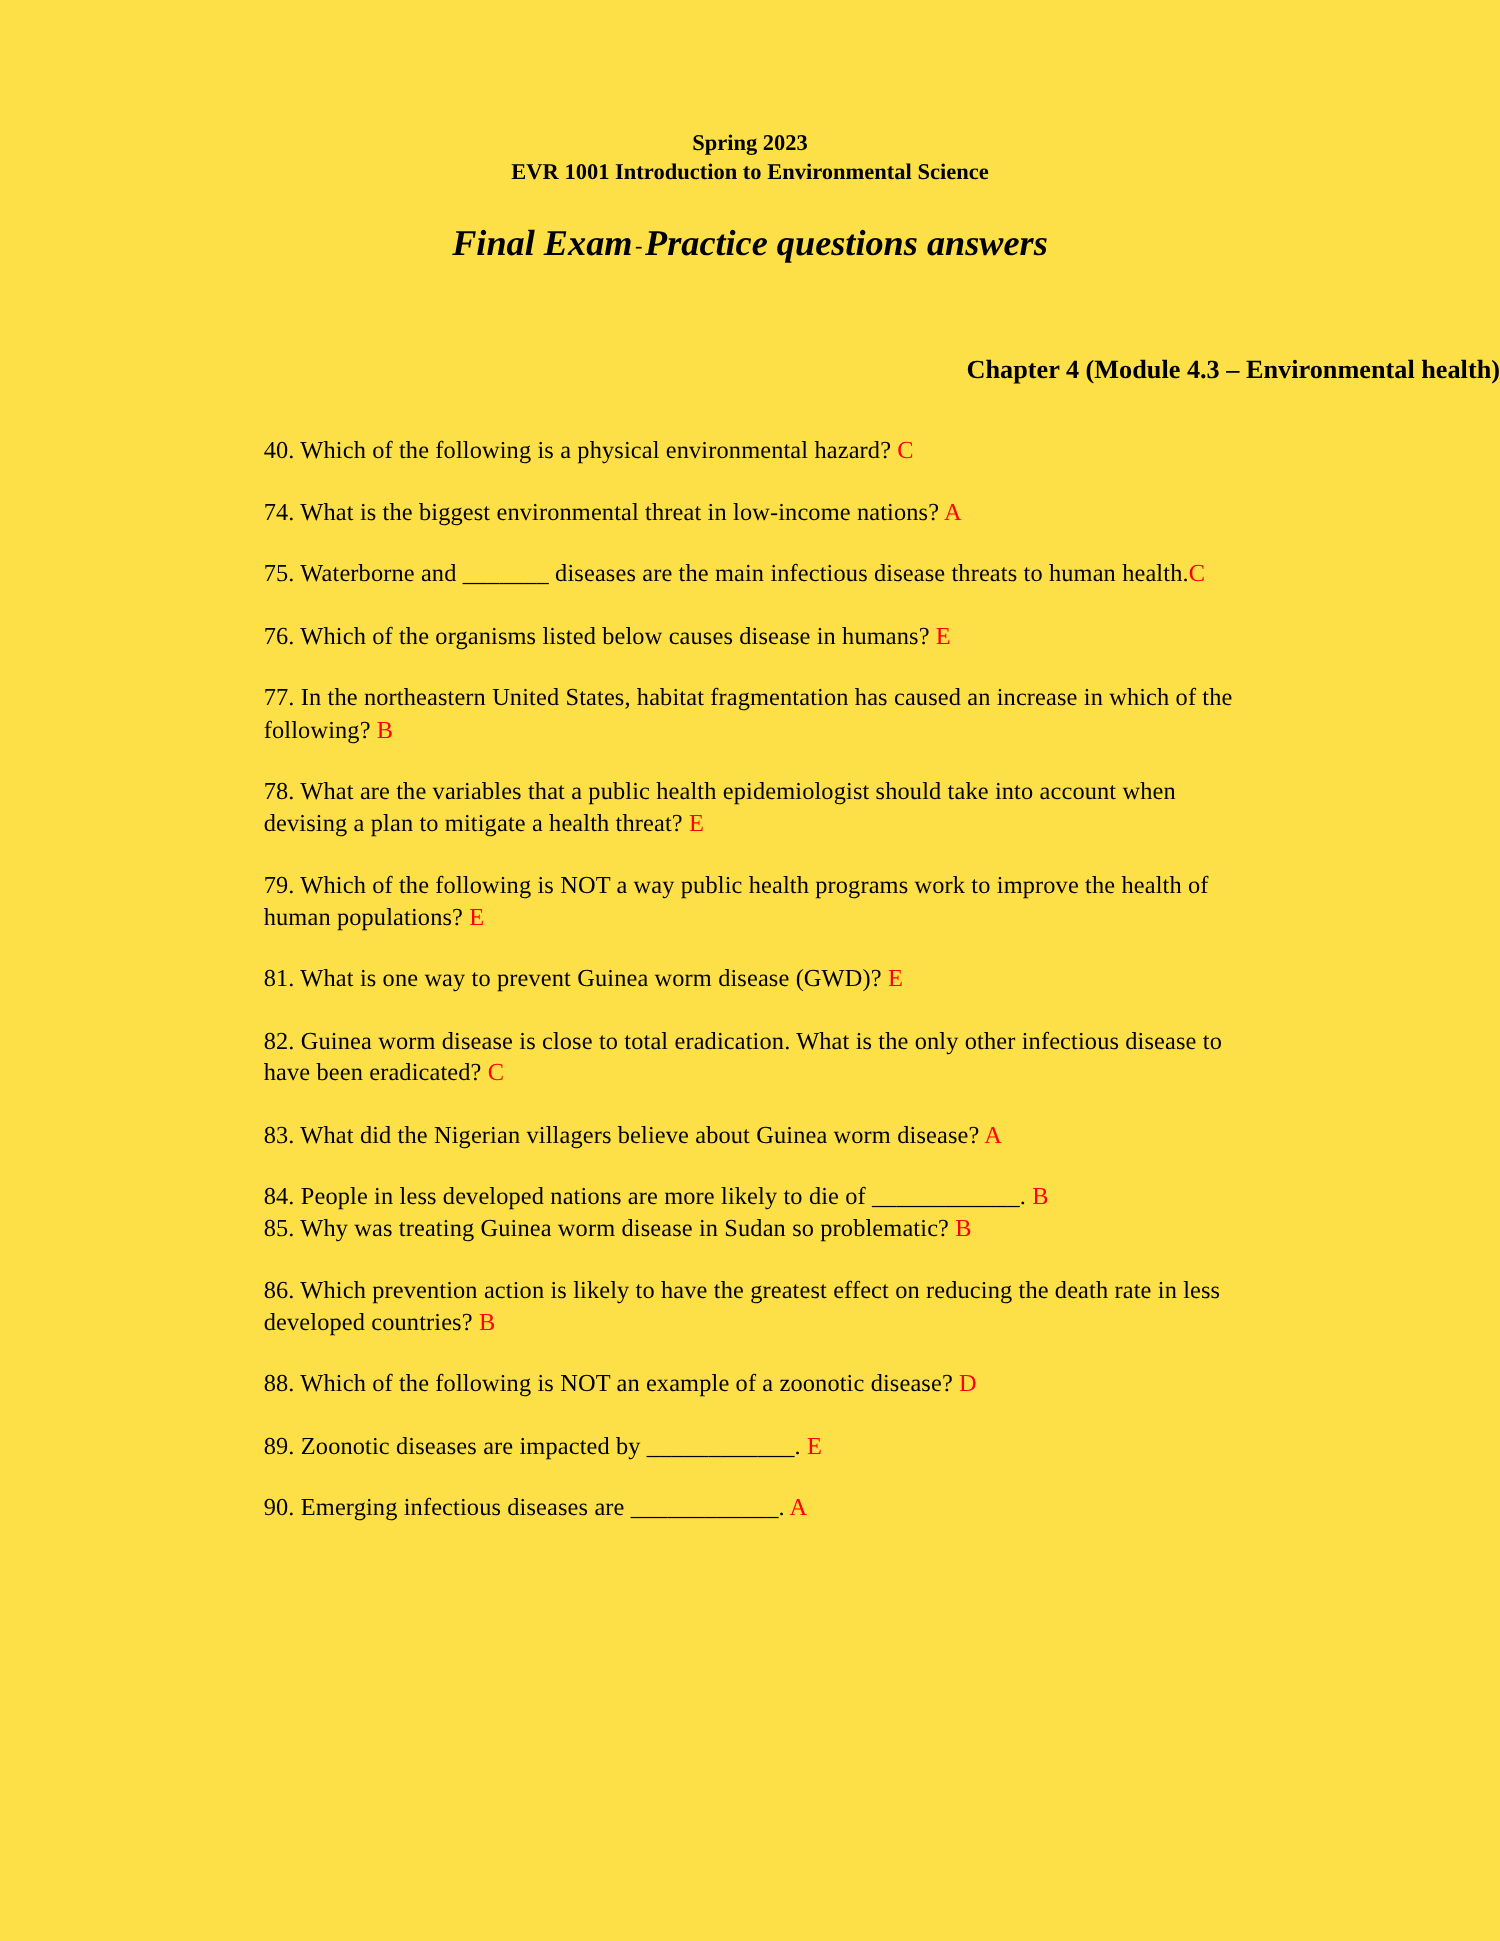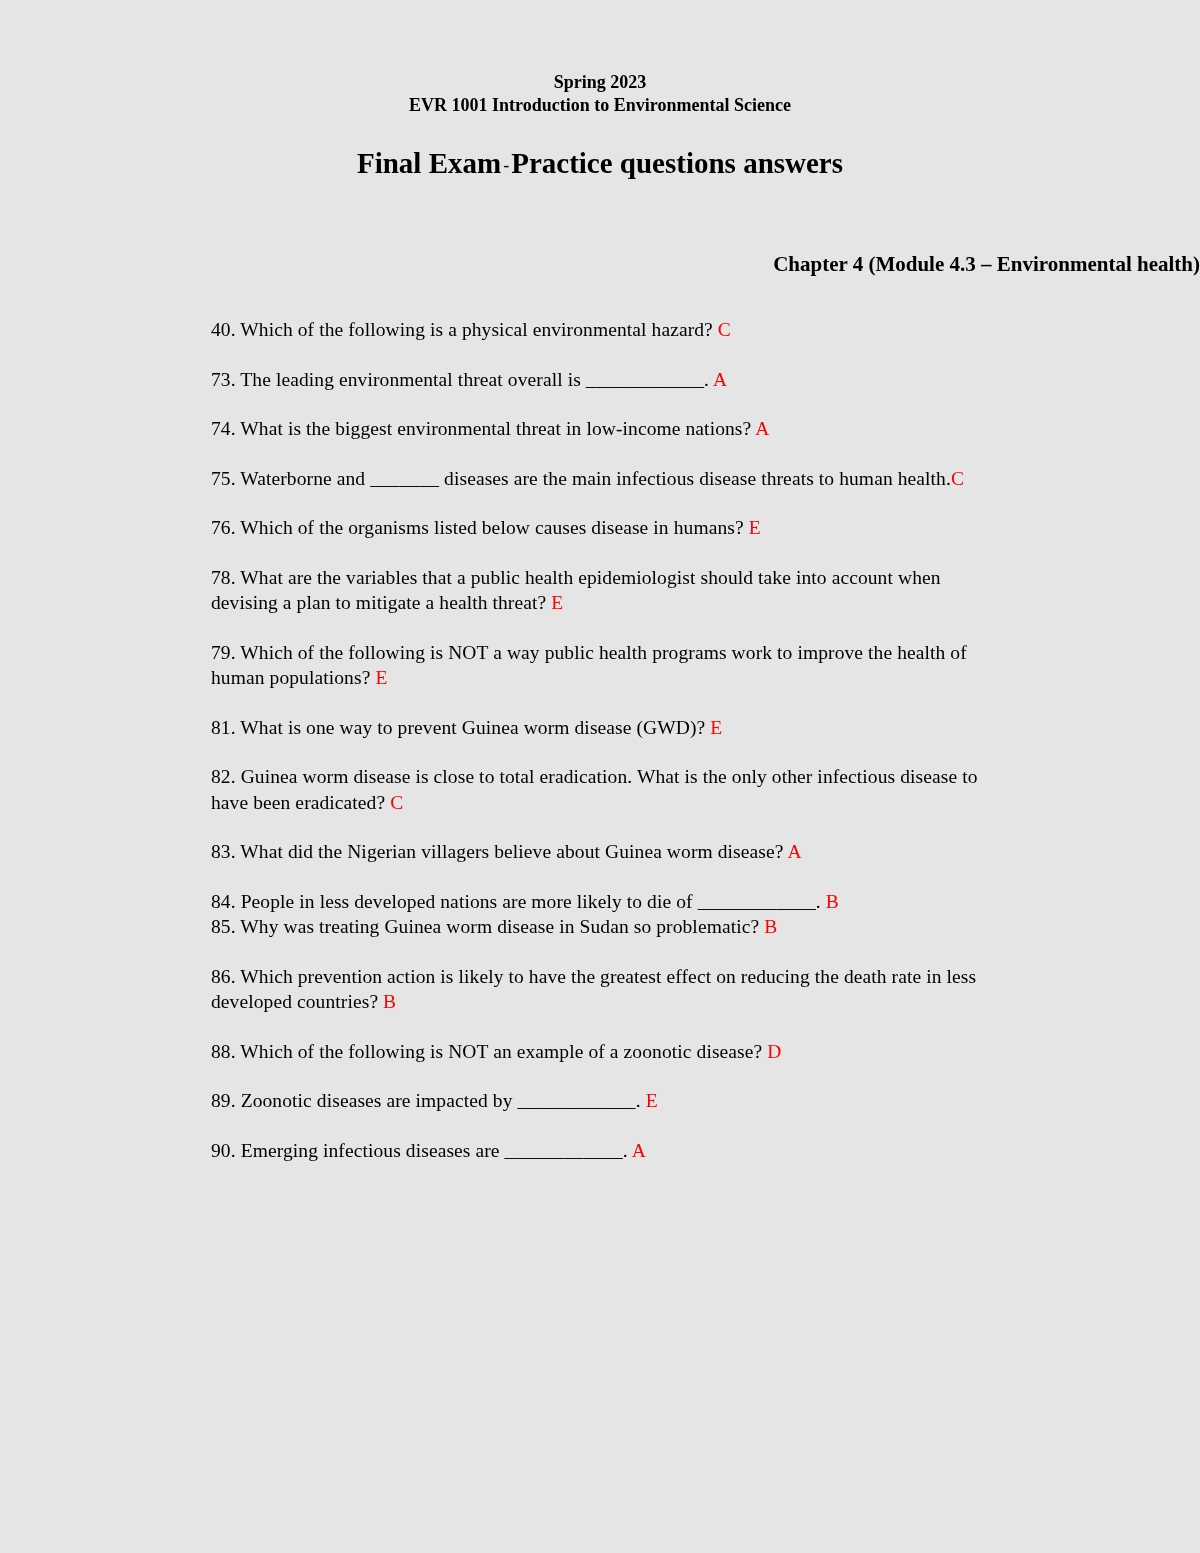--- a/index.html
+++ b/index.html
@@ -4,39 +4,40 @@
 <style>
   html, body {
     margin: 0;
     padding: 0;
     background: #ffffff;
   }
   .page {
     position: relative;
     width: 1200px;
     height: 1553px;
-    background: #e5e5e5;
+    background: #fde047;
     color: #000000;
     font-family: "Liberation Serif", "DejaVu Serif", serif;
     box-sizing: border-box;
-    padding-top: 71px;
+    padding-top: 103px;
     overflow: hidden;
   }
   .doc-header {
     text-align: center;
     font-weight: bold;
     font-size: 18px;
     line-height: 23px;
   }
   .doc-title {
     text-align: center;
     font-weight: bold;
     font-size: 29px;
     line-height: 36px;
     margin: 28px 0 0 0;
+    font-style: italic;
   }
   .doc-title .dash {
     font-weight: normal;
     font-size: 18px;
     vertical-align: 2px;
     padding: 0 2px;
   }
   .section-heading {
     text-align: right;
     font-weight: bold;
@@ -72,24 +73,25 @@
     <div>Spring 2023</div>
     <div>EVR 1001 Introduction to Environmental Science</div>
   </div>
 
   <div class="doc-title"><span>Final Exam</span><span class="dash">-</span><span>Practice questions answers</span></div>
 
   <div class="section-heading">Chapter 4 (Module 4.3 – Environmental health)</div>
 
   <div class="questions">
     <p class="question"><span>40. Which of the following is a physical environmental hazard?</span><span class="answer" style="color: rgb(255, 0, 0);"> C</span></p>
-    <p class="question"><span>73. The leading environmental threat overall is ____________.</span><span class="answer" style="color: rgb(255, 0, 0);"> A</span></p>
     <p class="question"><span>74. What is the biggest environmental threat in low-income nations?</span><span class="answer" style="color: rgb(255, 0, 0);"> A</span></p>
     <p class="question"><span>75. Waterborne and _______ diseases are the main infectious disease threats to human health.</span><span class="answer" style="color: rgb(255, 0, 0);">C</span></p>
     <p class="question"><span>76. Which of the organisms listed below causes disease in humans?</span><span class="answer" style="color: rgb(255, 0, 0);"> E</span></p>
+    <p class="question"><span>77. In the northeastern United States, habitat fragmentation has caused an increase in which of the
+following?</span><span class="answer" style="color: rgb(255, 0, 0);"> B</span></p>
     <p class="question"><span>78. What are the variables that a public health epidemiologist should take into account when
 devising a plan to mitigate a health threat?</span><span class="answer" style="color: rgb(255, 0, 0);"> E</span></p>
     <p class="question"><span>79. Which of the following is NOT a way public health programs work to improve the health of
 human populations?</span><span class="answer" style="color: rgb(255, 0, 0);"> E</span></p>
     <p class="question"><span>81. What is one way to prevent Guinea worm disease (GWD)?</span><span class="answer" style="color: rgb(255, 0, 0);"> E</span></p>
     <p class="question"><span>82. Guinea worm disease is close to total eradication. What is the only other infectious disease to
 have been eradicated?</span><span class="answer" style="color: rgb(255, 0, 0);"> C</span></p>
     <p class="question"><span>83. What did the Nigerian villagers believe about Guinea worm disease?</span><span class="answer" style="color: rgb(255, 0, 0);"> A</span></p>
     <p class="question tight"><span>84. People in less developed nations are more likely to die of ____________.</span><span class="answer" style="color: rgb(255, 0, 0);"> B</span></p>
     <p class="question"><span>85. Why was treating Guinea worm disease in Sudan so problematic?</span><span class="answer" style="color: rgb(255, 0, 0);"> B</span></p>

